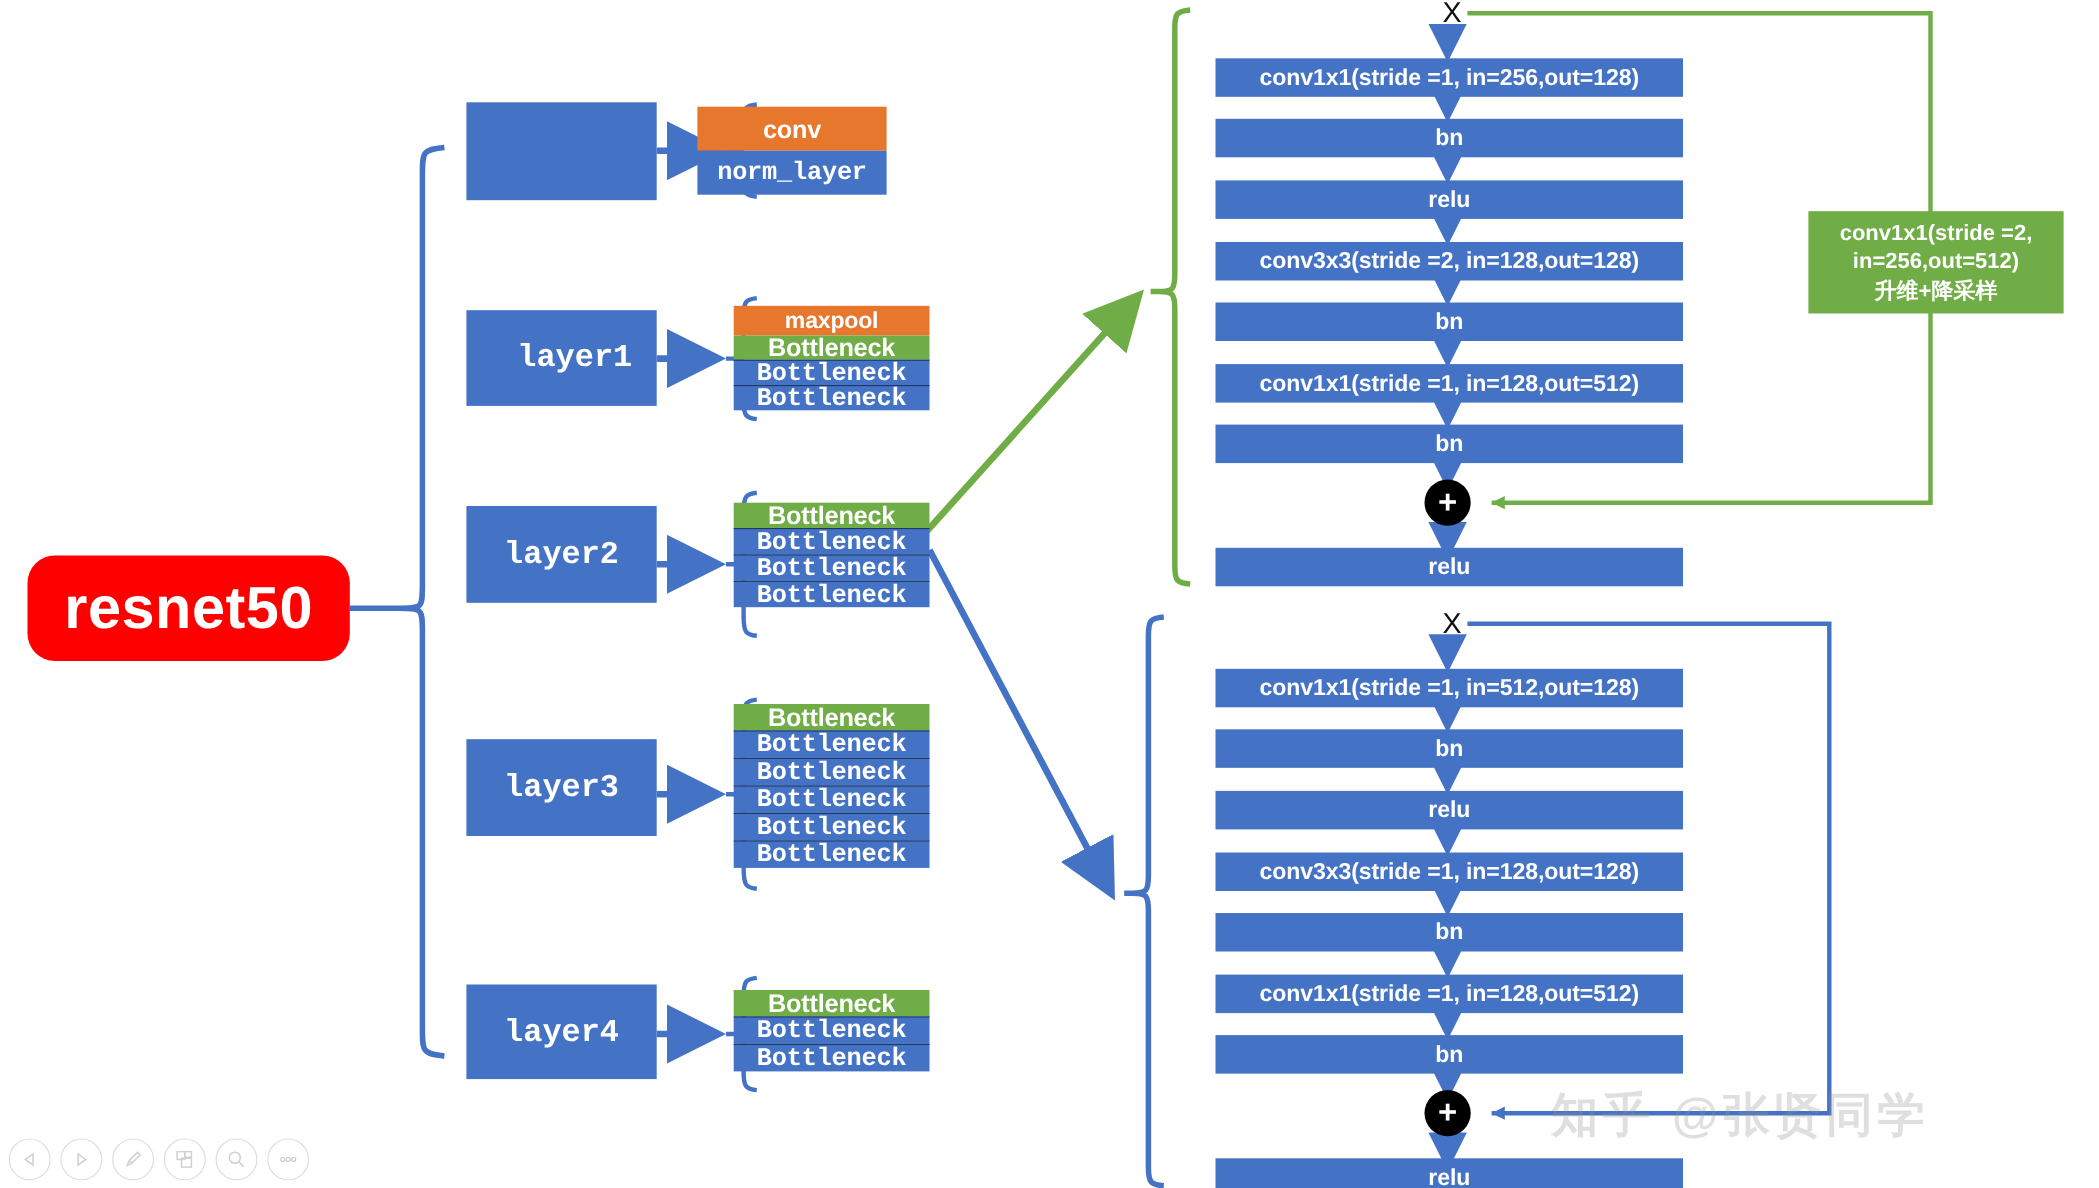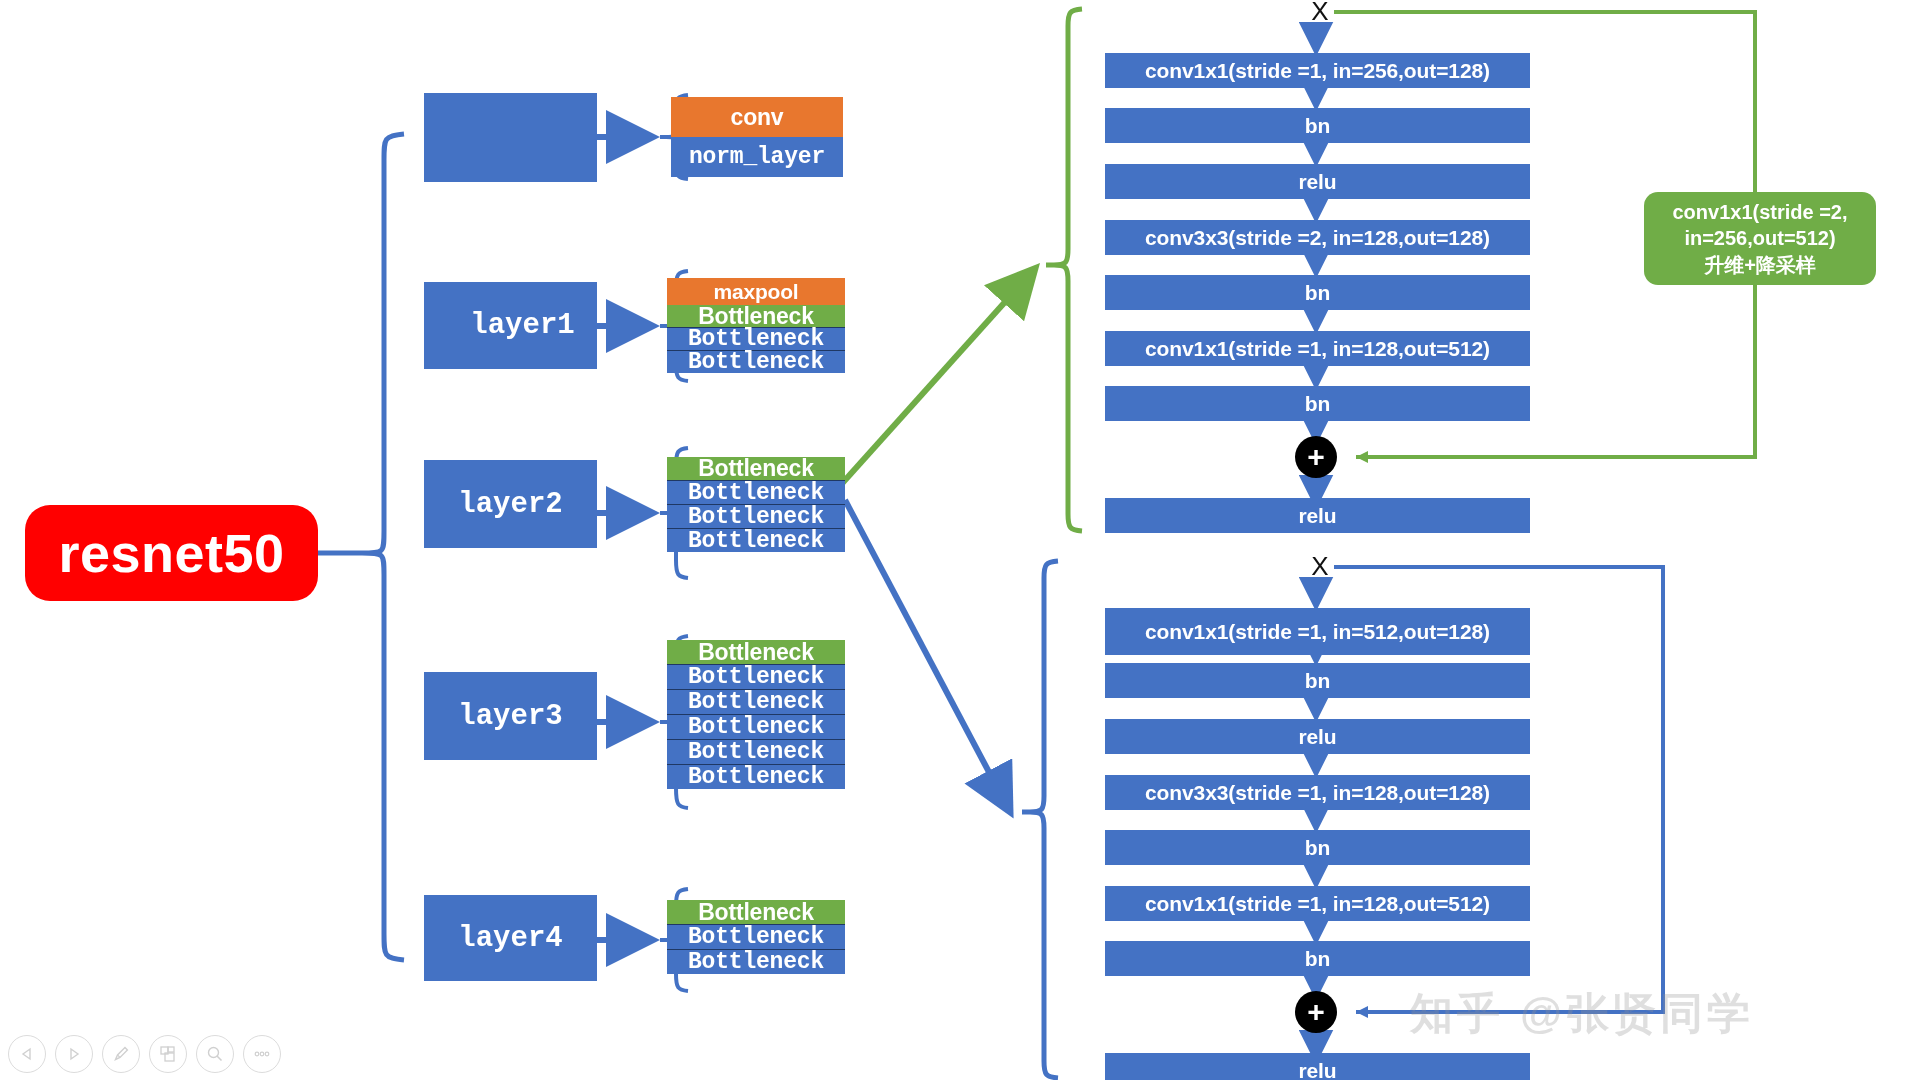--- a/index.html
+++ b/index.html
@@ -132,21 +132,21 @@
     <polygon points="1356,1012 1368,1006 1368,1018" fill="#4472C4"></polygon>
   </svg>
 
   <div class="abs box red" style="left:25px;top:505px;width:293px;height:96px;border-radius:25px;">
     <span class="red-title">resnet50</span>
   </div>
 
   <div class="abs box blue" style="left:424px;top:93px;width:173px;height:89px;">
     <span class="layer-label"></span>
   </div>
-  <div class="abs" style="left:671px;top:97px;width:172px;height:96px;">
+  <div class="abs" style="left:634px;top:97px;width:172px;height:96px;">
     <div class="stack-item orange" style="height:40px;">
         <span>conv</span>
       </div>
     <div class="stack-item blue" style="height:40px;">
         <span>norm_layer</span>
       </div>
   </div>
 
   <div class="abs box blue" style="left:424px;top:282px;width:173px;height:87px;padding-left:24px;">
     <span class="layer-label">layer1</span>
@@ -232,29 +232,29 @@
   <div class="abs flowbox" style="left:1105px;top:275px;width:425px;height:35px;">bn</div>
   <div class="abs flowbox" style="left:1105px;top:331px;width:425px;height:35px;">conv1x1(stride =1, in=128,out=512)</div>
   <div class="abs flowbox" style="left:1105px;top:386px;width:425px;height:35px;">bn</div>
 
   <div class="abs plus" style="left:1295px;top:436px;">
     <span>+</span>
   </div>
 
   <div class="abs flowbox" style="left:1105px;top:498px;width:425px;height:35px;">relu</div>
 
-  <div class="abs dsbox" style="left:1644px;top:192px;width:232px;height:93px;border-radius:14px;">
+  <div class="abs dsbox" style="left:1644px;top:192px;width:232px;height:93px;">
     <div>conv1x1(stride =2,</div>
     <div>in=256,out=512)</div>
     <div>升维+降采样</div>
   </div>
 
   <div class="abs xlabel" style="left:1305px;top:551px;width:30px;text-align:center;">X</div>
 
-  <div class="abs flowbox" style="left:1105px;top:608px;width:425px;height:47px;">conv1x1(stride =1, in=512,out=128)</div>
+  <div class="abs flowbox" style="left:1105px;top:608px;width:425px;height:35px;">conv1x1(stride =1, in=512,out=128)</div>
   <div class="abs flowbox" style="left:1105px;top:663px;width:425px;height:35px;">bn</div>
   <div class="abs flowbox" style="left:1105px;top:719px;width:425px;height:35px;">relu</div>
   <div class="abs flowbox" style="left:1105px;top:775px;width:425px;height:35px;">conv3x3(stride =1, in=128,out=128)</div>
   <div class="abs flowbox" style="left:1105px;top:830px;width:425px;height:35px;">bn</div>
   <div class="abs flowbox" style="left:1105px;top:886px;width:425px;height:35px;">conv1x1(stride =1, in=128,out=512)</div>
   <div class="abs flowbox" style="left:1105px;top:941px;width:425px;height:35px;">bn</div>
 
   <div class="abs plus" style="left:1295px;top:991px;">
     <span>+</span>
   </div>

